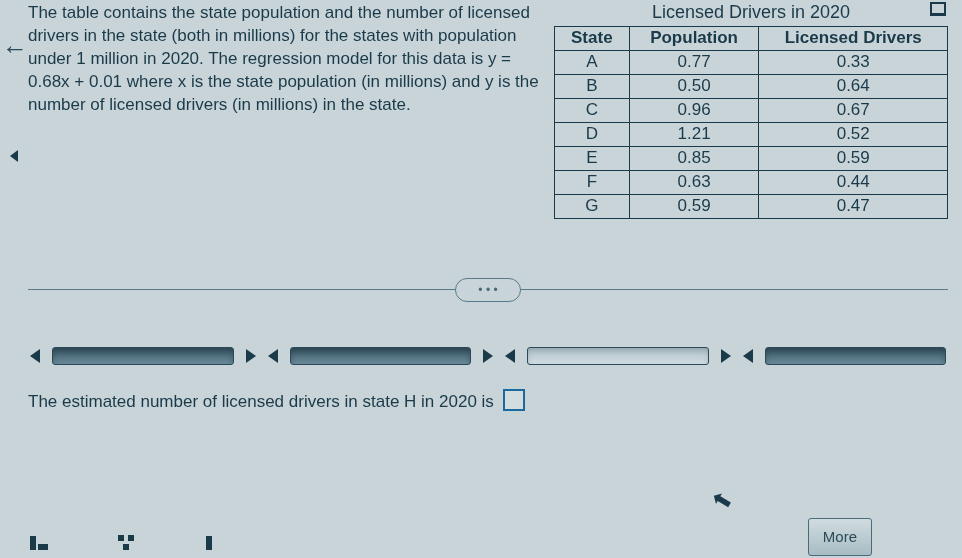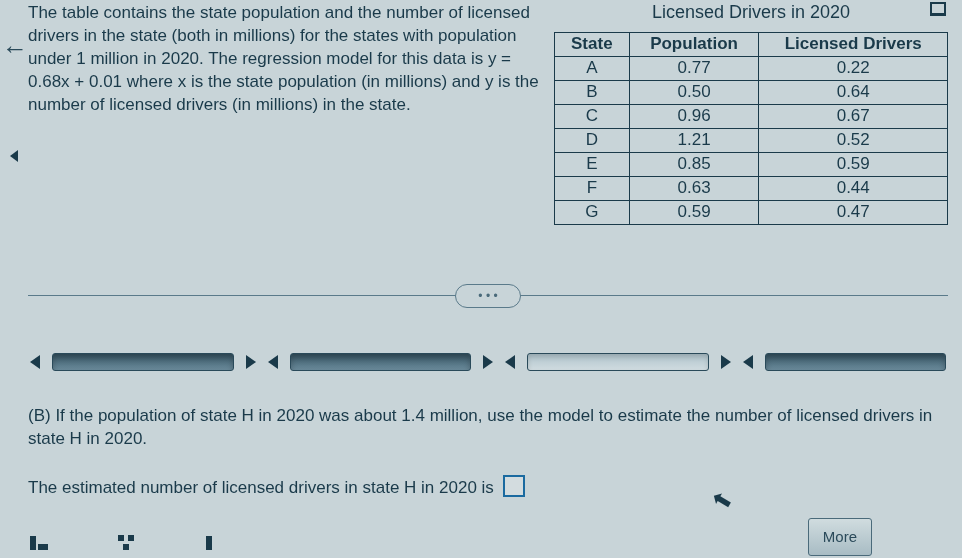--- a/index.html
+++ b/index.html
@@ -31,21 +31,21 @@
     left: 10px;
     top: 150px;
     width: 0; height: 0;
     border-top: 6px solid transparent;
     border-bottom: 6px solid transparent;
     border-right: 8px solid #1a3a4a;
   }
   .top-row { display: flex; align-items: flex-start; gap: 6px; }
   .intro { flex: 0 0 520px; padding-top: 2px; }
   .table-wrap { flex: 1; position: relative; }
-  .table-title { text-align: center; font-size: 18px; margin-bottom: 8px; }
+  .table-title { text-align: center; font-size: 18px; margin-bottom: 2px; }
   .table-icon {
     position: absolute; right: 2px; top: 2px;
     width: 16px; height: 14px;
     border: 2px solid #1a3a4a; border-bottom-width: 3px;
   }
   table { border-collapse: collapse; width: 100%; font-size: 17px; }
   th, td { border: 1px solid #1a3a4a; padding: 0 10px; text-align: center; height: 22px; }
   th { font-weight: bold; }
   .divider-row {
     margin-top: 70px;
@@ -147,21 +147,21 @@
             <tr id="thead-row">
               <th>State</th>
               <th>Population</th>
               <th>Licensed Drivers</th>
             </tr>
           </thead>
         <tbody id="tbody">
             <tr>
               <td>A</td>
               <td>0.77</td>
-              <td>0.22</td>
+              <td>0.33</td>
             </tr>
             <tr>
               <td>B</td>
               <td>0.50</td>
               <td>0.64</td>
             </tr>
             <tr>
               <td>C</td>
               <td>0.96</td>
               <td>0.67</td>
@@ -202,21 +202,20 @@
     <div class="tri-l"></div>
     <div class="slider"></div>
     <div class="tri-r"></div>
     <div class="tri-l"></div>
     <div class="slider light"></div>
     <div class="tri-r"></div>
     <div class="tri-l"></div>
     <div class="slider"></div>
   </div>
 
-  <div class="question-b">(B) If the population of state H in 2020 was about 1.4 million, use the model to estimate the number of licensed drivers in state H in 2020.</div>
 
   <div class="answer-line">
     <span>The estimated number of licensed drivers in state H in 2020 is</span>
     <span class="inline-box"></span>
   </div>
 </div>
 
 <div class="cursor">⬉</div>
 
 <div class="bottom-bar">

